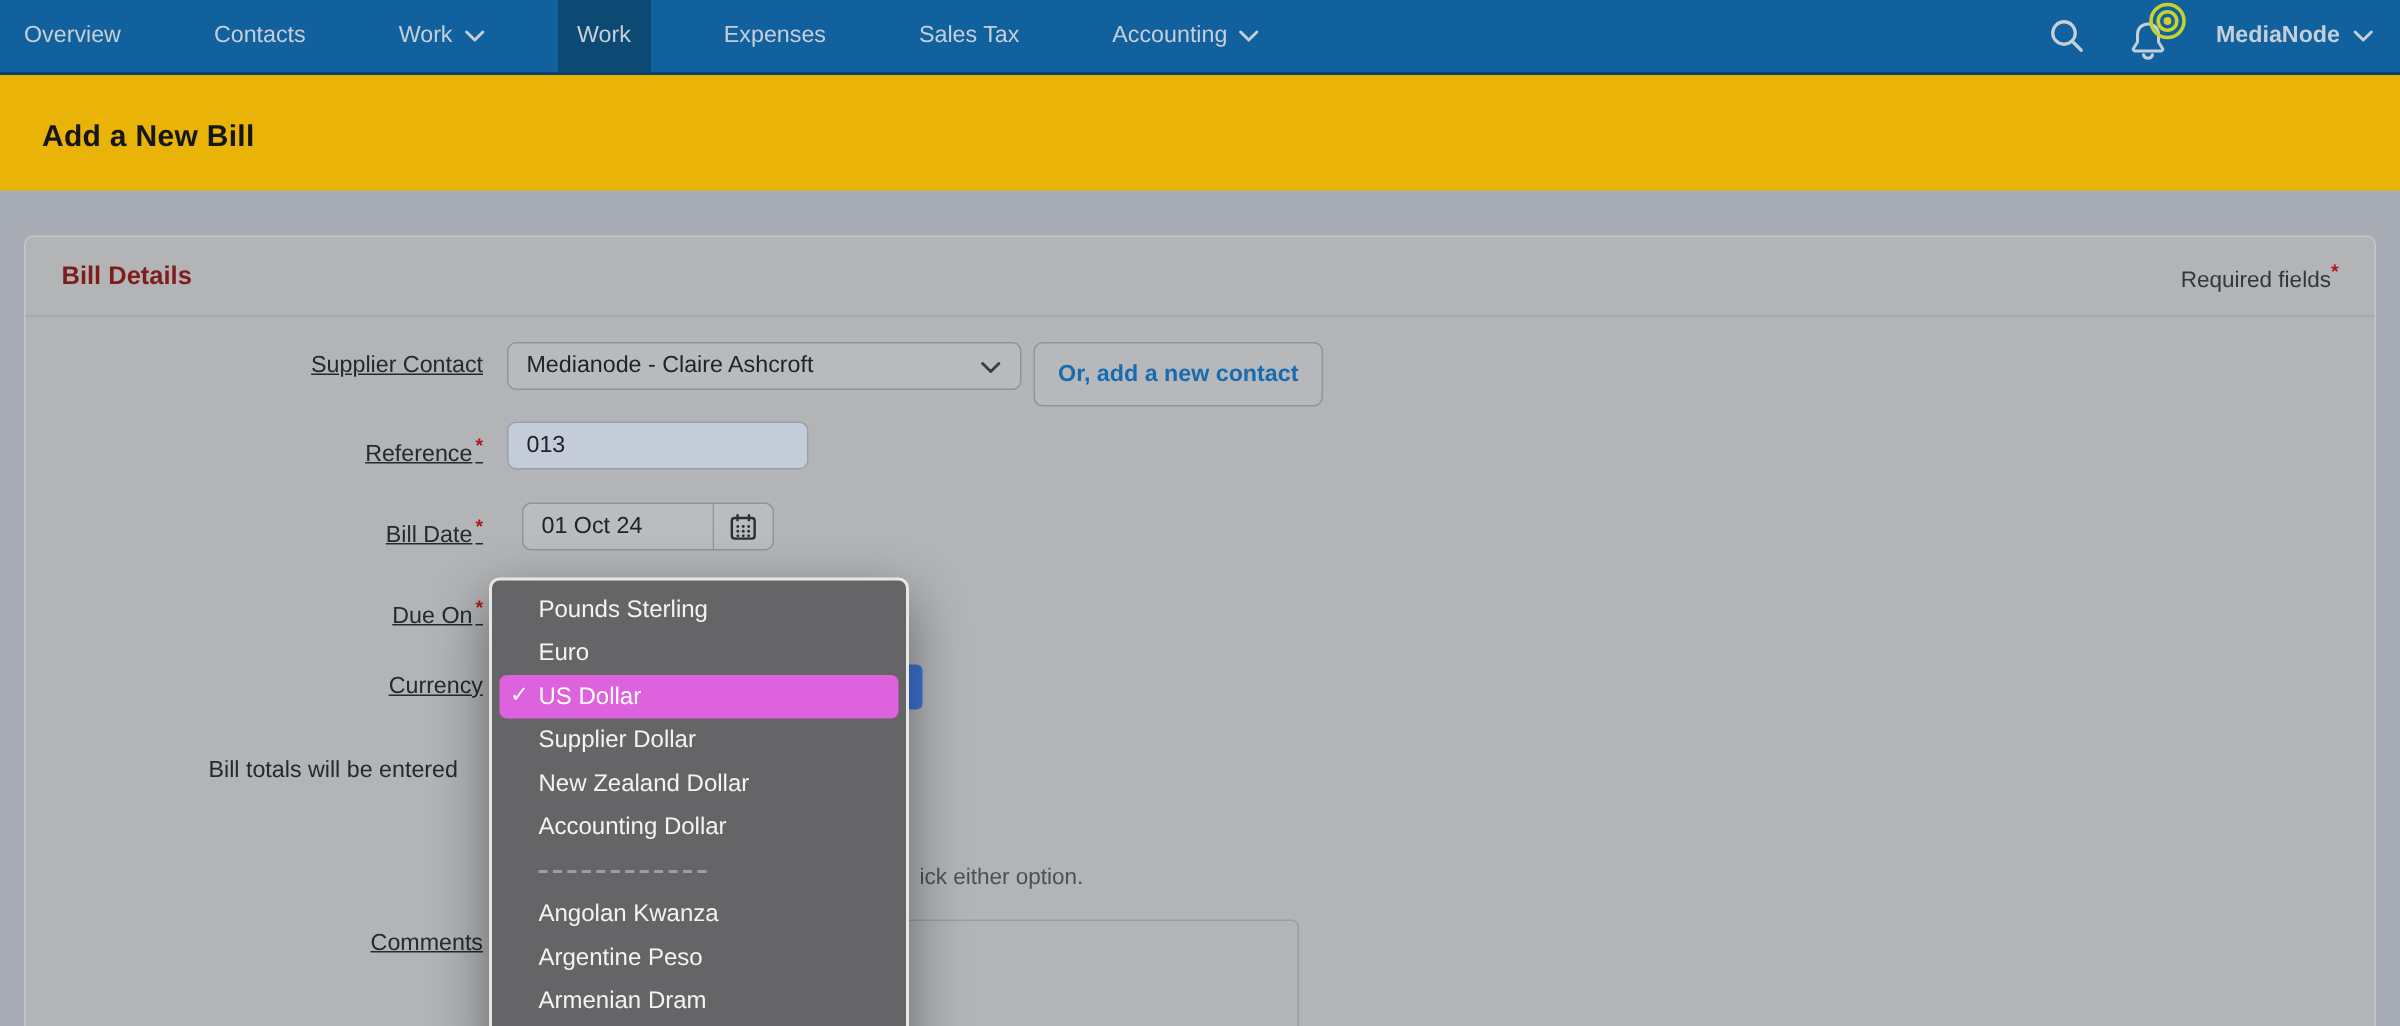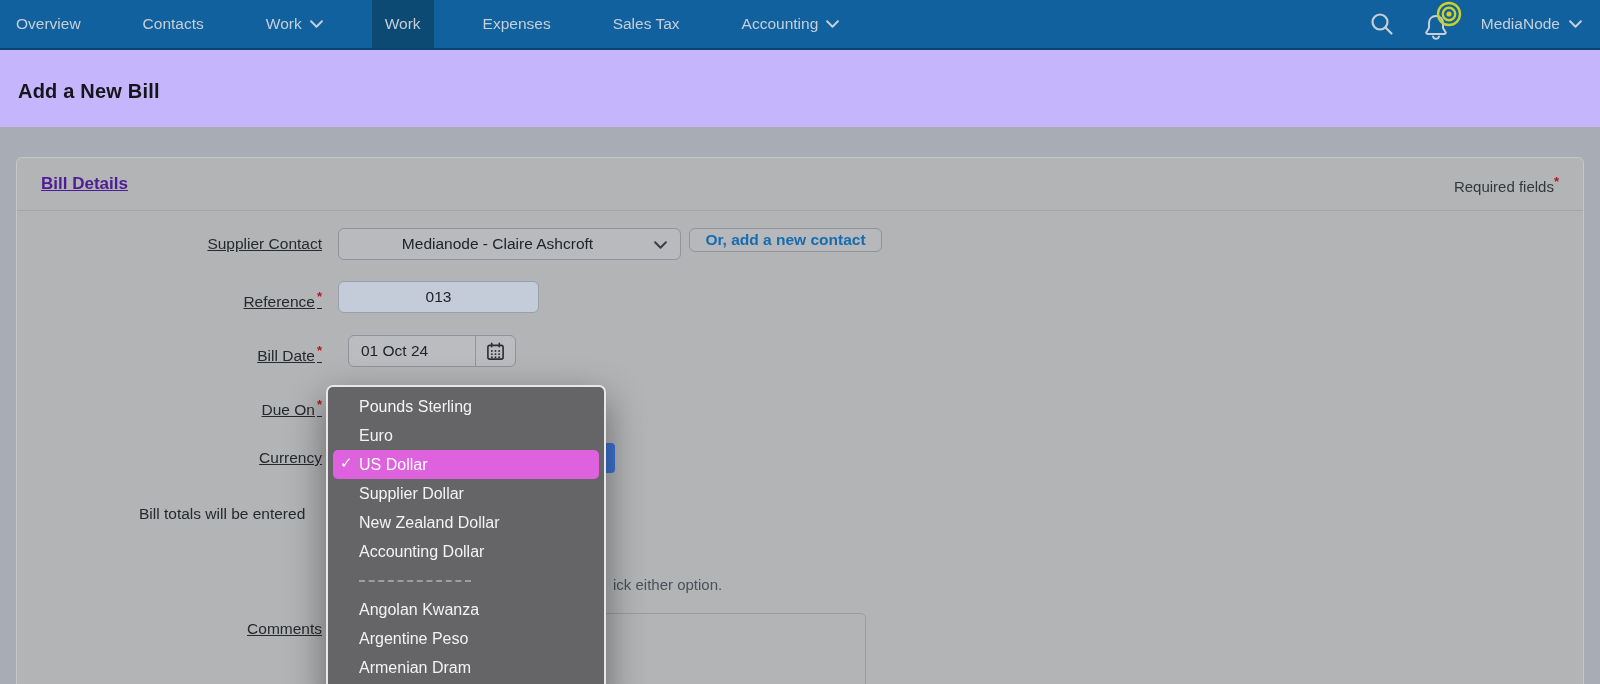--- a/index.html
+++ b/index.html
@@ -17,67 +17,67 @@
     display:flex; align-items:stretch;
   }
   .nav-items { display:flex; align-items:stretch; padding-left:3px;gap:36px; }
   .nav-item {
     display:flex; align-items:center; gap:8px; padding:0 13px;
     color:#c6cfd9; font-size:15.5px; cursor:pointer; white-space:nowrap;
   }
   .nav-item.active { background:#0d4a73; }
   .chev { display:inline-block; }
   .nav-right {
-    margin-left:auto; display:flex; align-items:center; gap:26px; padding-right:18px;
+    margin-left:auto; display:flex; align-items:center; gap:26px; padding-right:18px;font-weight:bold;
   }
   .nav-icon-btn { display:flex; align-items:center; color:#c6cfd9; cursor:pointer; }
   .bell-wrap { position:relative; width:34px; height:40px; }
   .bell-wrap svg.bell { position:absolute; left:0; bottom:2px; }
   .bell-wrap svg.rings { position:absolute; right:-8px; top:-4px; }
   .nav-account { display:flex; align-items:center; gap:9px; color:#c6cfd9; font-size:15.5px; cursor:pointer; }
 
   
   .page-header {
     position:absolute; top:50px; left:0; width:1600px; height:84px;
-    background:#c4b5fd; border-bottom:1px solid #9da0a3;
-    display:flex; align-items:center; padding:0 18px;
+    background:#eab308; border-bottom:1px solid #9da0a3;
+    display:flex; align-items:center; padding:0 28px;
   }
   .page-header h1 { font-size:20px; font-weight:bold; color:#141619; letter-spacing:.2px; }
 
   
   .main { position:absolute; top:127px; left:0; width:1600px; height:557px; background:#a8adb5; }
   .panel {
     position:absolute; left:16px; top:30px; width:1568px; height:600px;
     background:#b2b4b6; border:1px solid #c6c7c9; border-radius:6px;
   }
   .panel-header {
     position:absolute; top:0; left:0; right:0; height:53px;
     display:flex; align-items:center; padding:0 24px;
     border-bottom:1px solid #a3a5a8;
   }
-  .panel-header h2 { font-size:17px; font-weight:bold; color:#4c1d95;text-decoration:underline; }
+  .panel-header h2 { font-size:17px; font-weight:bold; color:#7f1d1d; }
   .required-note { margin-left:auto; font-size:15px; color:#33373c; }
   .required-note sup, .flabel sup { color:#b3161b; font-weight:bold; font-size:13px; }
 
   
   .flabel {
     position:absolute; left:5px; width:300px; text-align:right;
     font-size:15.5px; color:#26292d; line-height:20px; white-space:nowrap;text-decoration:underline;
   }
   .flabel sup { margin-left:2px; }
 
   
   .field-box {
     position:absolute; height:32px; border:1px solid #8f939a; border-radius:6px;
-    display:flex; align-items:center; font-size:15.5px; color:#202428;justify-content:center;
+    display:flex; align-items:center; font-size:15.5px; color:#202428;
   }
   .f-supplier { left:321px; top:70px; width:343px; background:#b8babd; padding:0 36px 0 12px; cursor:pointer; }
   .f-supplier .sel-chev { position:absolute; right:13px; top:12px; color:#3a3e44; }
   .btn-add {
-    position:absolute; left:672px; top:70px; width:193px; height:24px;
+    position:absolute; left:672px; top:70px; width:193px; height:43px;
     border:1px solid #8f939a; border-radius:6px; background:#b6b8bb;
     display:flex; align-items:center; justify-content:center;
     font-size:15.5px; font-weight:bold; color:#186cae; cursor:pointer; white-space:nowrap;
   }
   .f-ref { left:321px; top:123px; width:201px; background:#c4cbd9; border-color:#98a0ad; padding:0 12px; }
   .f-date { left:331px; top:177px; width:168px; background:#babcc0; padding:0; }
   .f-date .date-val { flex:1; padding:0 12px; }
   .cal-btn {
     width:40px; height:30px; border-left:1px solid #8f939a;
     display:flex; align-items:center; justify-content:center;

